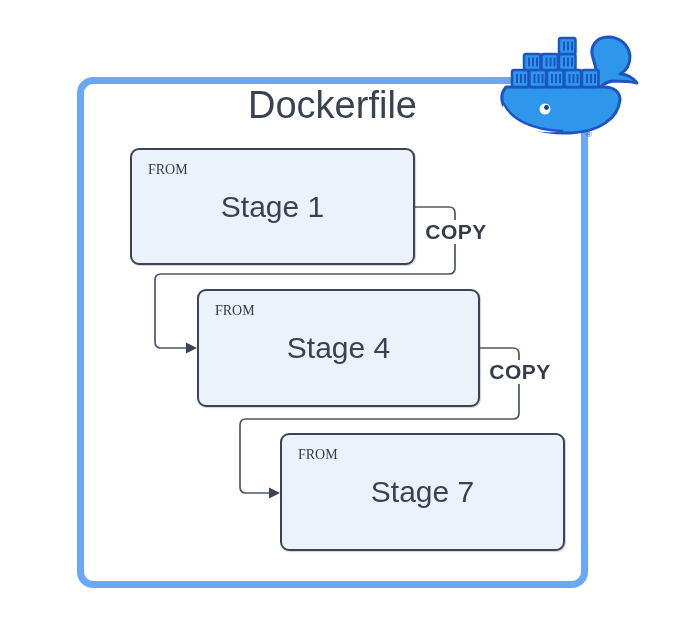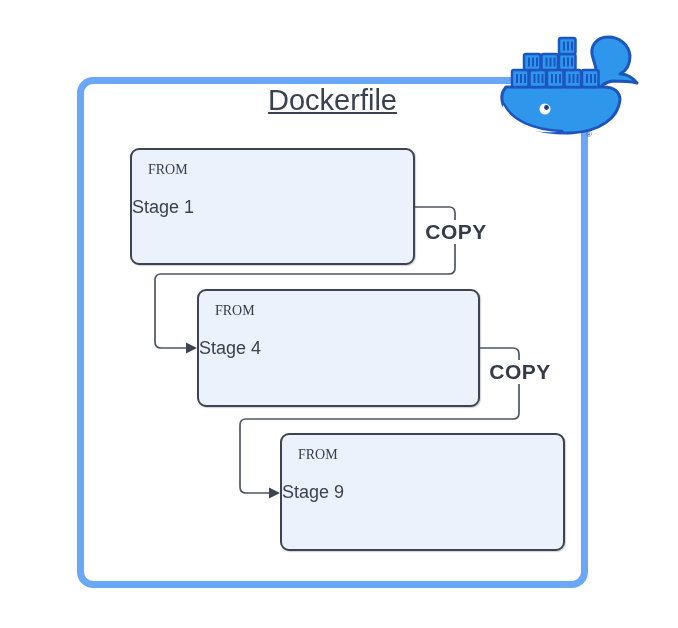--- a/index.html
+++ b/index.html
@@ -7,39 +7,39 @@
   .canvas { position:relative; width:678px; height:628px; background:#ffffff; overflow:hidden; }
 
   .frame {
     position:absolute; left:77px; top:77px; width:511px; height:511px;
     box-sizing:border-box; border:7px solid #6AA7F7; border-radius:16px;
     background:#ffffff;
   }
 
   .title {
     position:absolute; left:77px; top:84px; width:511px;
-    text-align:center; font-size:29px; color:#3A4150;text-decoration:underline;
+    text-align:center; font-size:38px; color:#3A4150;
   }
 
   .stage {
     position:absolute; box-sizing:border-box;
     background:#ECF2FC; border:2px solid #3C4352; border-radius:9px;
     box-shadow:1px 1px 1px rgba(60,67,82,0.25);
   }
   #stage1 { left:130px; top:148px; width:285px; height:117px; }
   #stage2 { left:197px; top:289px; width:283px; height:118px; }
   #stage3 { left:280px; top:433px; width:285px; height:118px; }
 
   .from {
     position:absolute; left:16px; top:12px;
     font-family:Liberation Serif, serif; font-size:14px; color:#343B49;
   }
   .stage-name {
     position:absolute; left:0; right:0; top:50%; transform:translateY(-50%);
-    text-align:left; font-size:18px; color:#3A4150;
+    text-align:center; font-size:30px; color:#3A4150;
   }
 
   svg.connectors { position:absolute; left:0; top:0; }
 
   .copy-label {
     position:absolute; transform:translate(-50%,-50%);
     background:#ffffff; padding:0 3px;
     font-size:21px; font-weight:bold; color:#343B49; letter-spacing:0.5px;
   }
   #copy1 { left:456px; top:232px; }
@@ -66,21 +66,21 @@
   <div class="stage" id="stage1">
     <span class="from">FROM</span>
     <div class="stage-name">Stage 1</div>
   </div>
   <div class="stage" id="stage2">
     <span class="from">FROM</span>
     <div class="stage-name">Stage 4</div>
   </div>
   <div class="stage" id="stage3">
     <span class="from">FROM</span>
-    <div class="stage-name">Stage 9</div>
+    <div class="stage-name">Stage 7</div>
   </div>
 
   <div class="copy-label" id="copy1">COPY</div>
   <div class="copy-label" id="copy2">COPY</div>
 
   <svg class="docker-logo" viewBox="0 0 152 114">
 
     <path d="M 98,66 C 103,52 100,41 97,32 C 93,21 100,11 112,11 C 124,11 133,19 134,30 C 134,39 130,45 124,48 C 131,48 137,52 141,57 C 133,55 124,55 117,55 C 108,56 104,60 103,67 Z" fill="#2E97EC" stroke="#1D55C0" stroke-width="3" stroke-linejoin="round"></path>
 
     <path d="M 10,61 L 108,61 C 118,61 124,66 124,74 C 122,92 104,106 74,107 C 46,108 20,100 11,86 C 5,77 4,68 10,61 Z" fill="#2E97EC" stroke="#1D55C0" stroke-width="3" stroke-linejoin="round"></path>

